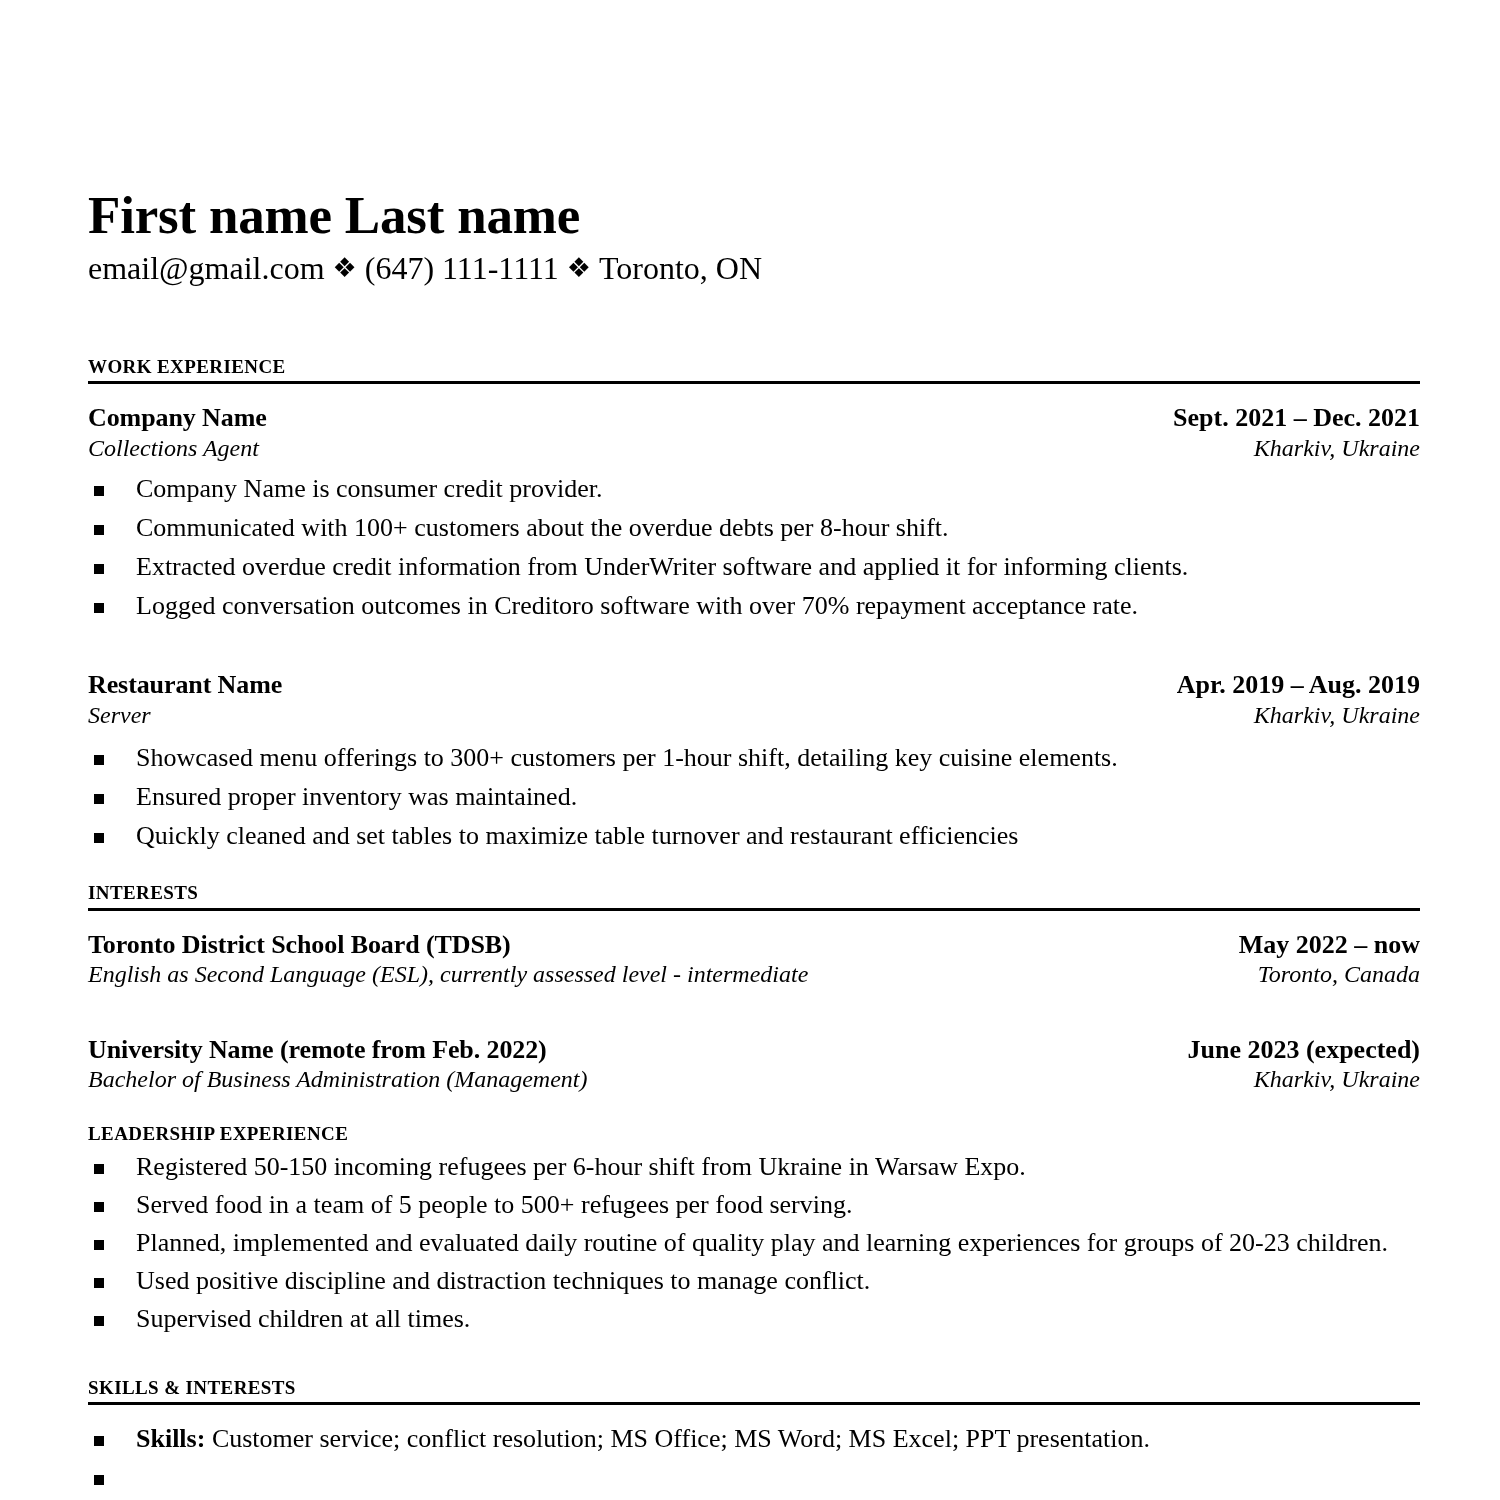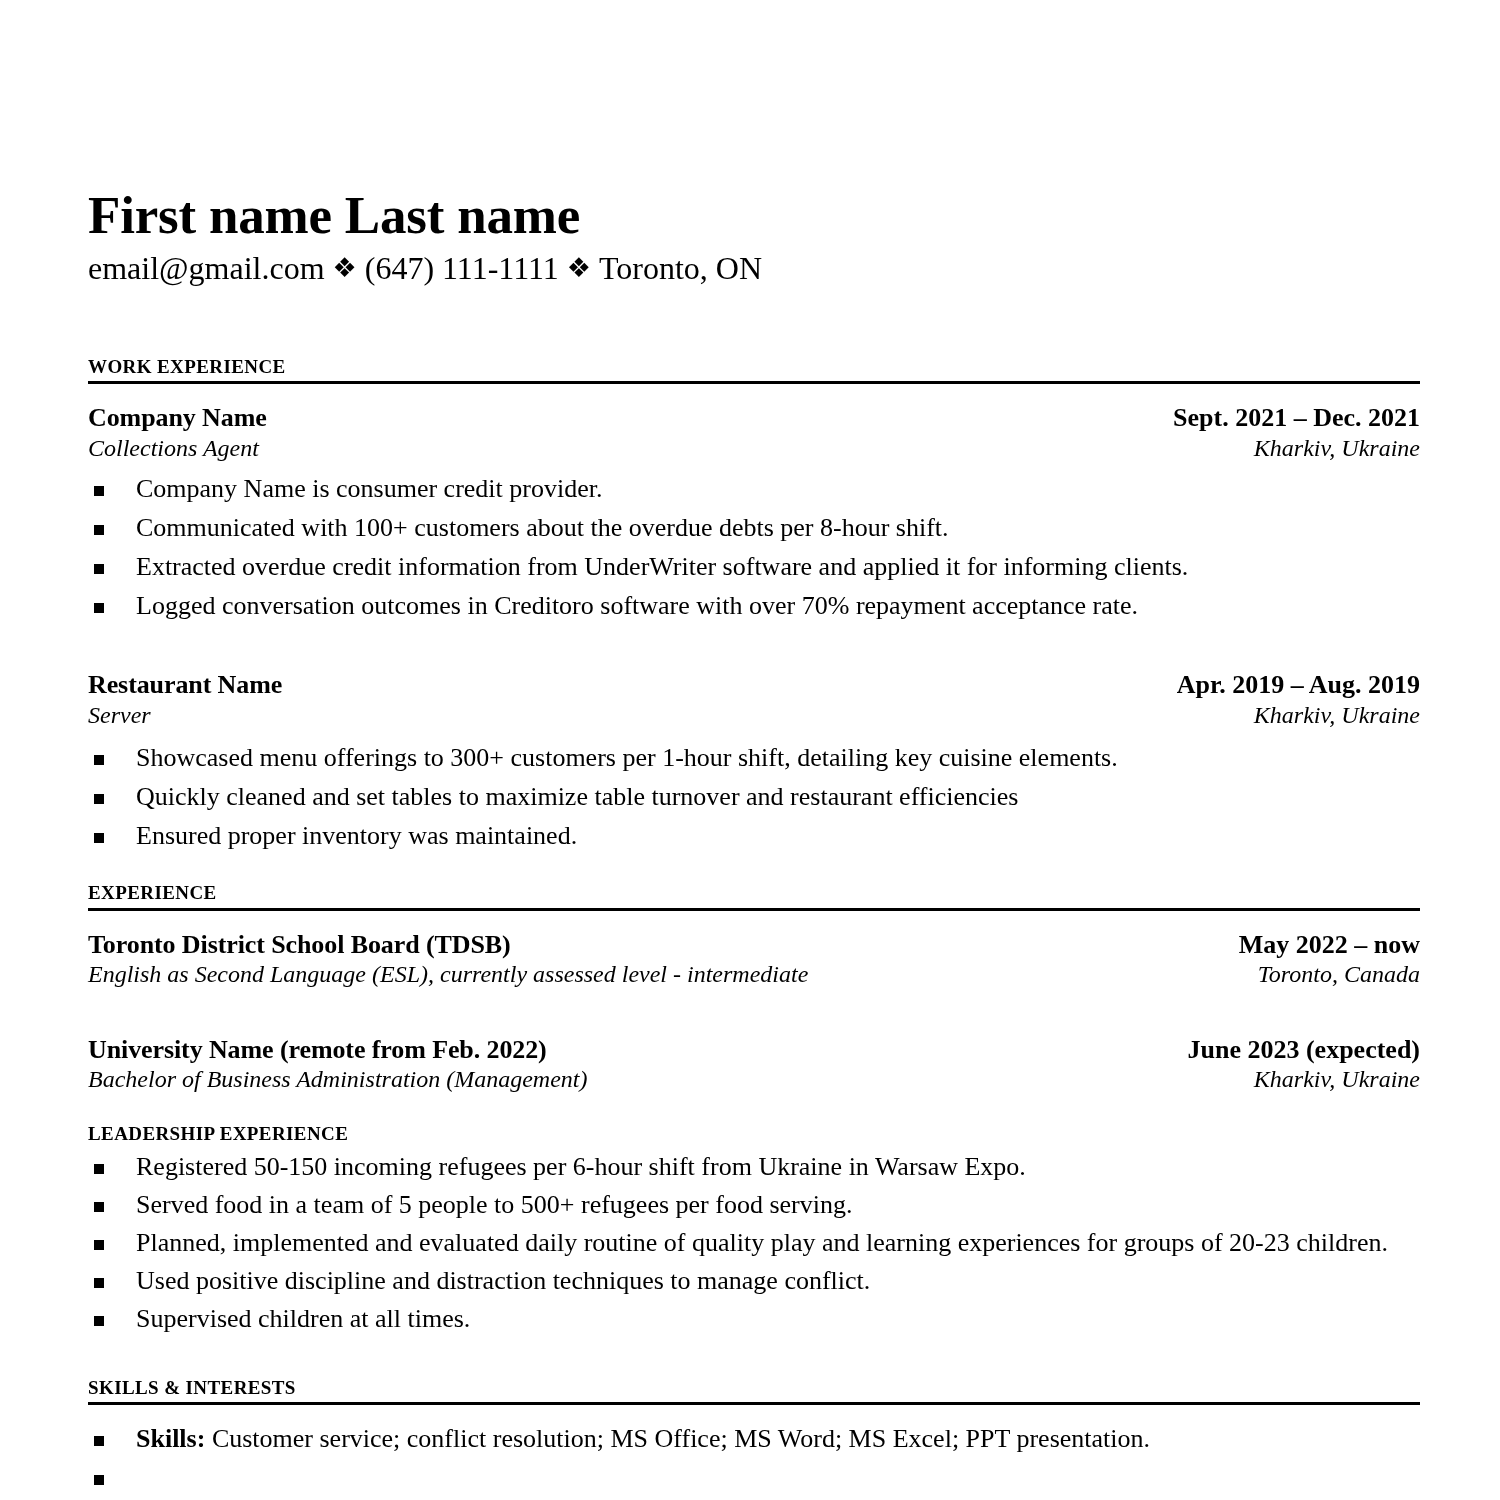--- a/index.html
+++ b/index.html
@@ -168,28 +168,28 @@
       <div class="entry-row">
         <span class="entry-title">Restaurant Name</span>
         <span class="entry-dates">Apr. 2019 – Aug. 2019</span>
       </div>
       <div class="entry-row">
         <span class="entry-subtitle">Server</span>
         <span class="entry-location">Kharkiv, Ukraine</span>
       </div>
       <ul class="bullets list-work-2">
         <li>Showcased menu offerings to 300+ customers per 1-hour shift, detailing key cuisine elements.</li>
+        <li>Ensured proper inventory was maintained.</li>
         <li>Quickly cleaned and set tables to maximize table turnover and restaurant efficiencies</li>
-        <li>Ensured proper inventory was maintained.</li>
       </ul>
     </div>
   </div>
 
   <div class="section sec-edu">
-    <div class="section-heading ruled">EXPERIENCE</div>
+    <div class="section-heading ruled">INTERESTS</div>
 
     <div class="entry">
       <div class="entry-row">
         <span class="entry-title">Toronto District School Board (TDSB)</span>
         <span class="entry-dates">May 2022 – now</span>
       </div>
       <div class="entry-row">
         <span class="entry-subtitle">English as Second Language (ESL), currently assessed level - intermediate</span>
         <span class="entry-location">Toronto, Canada</span>
       </div>

